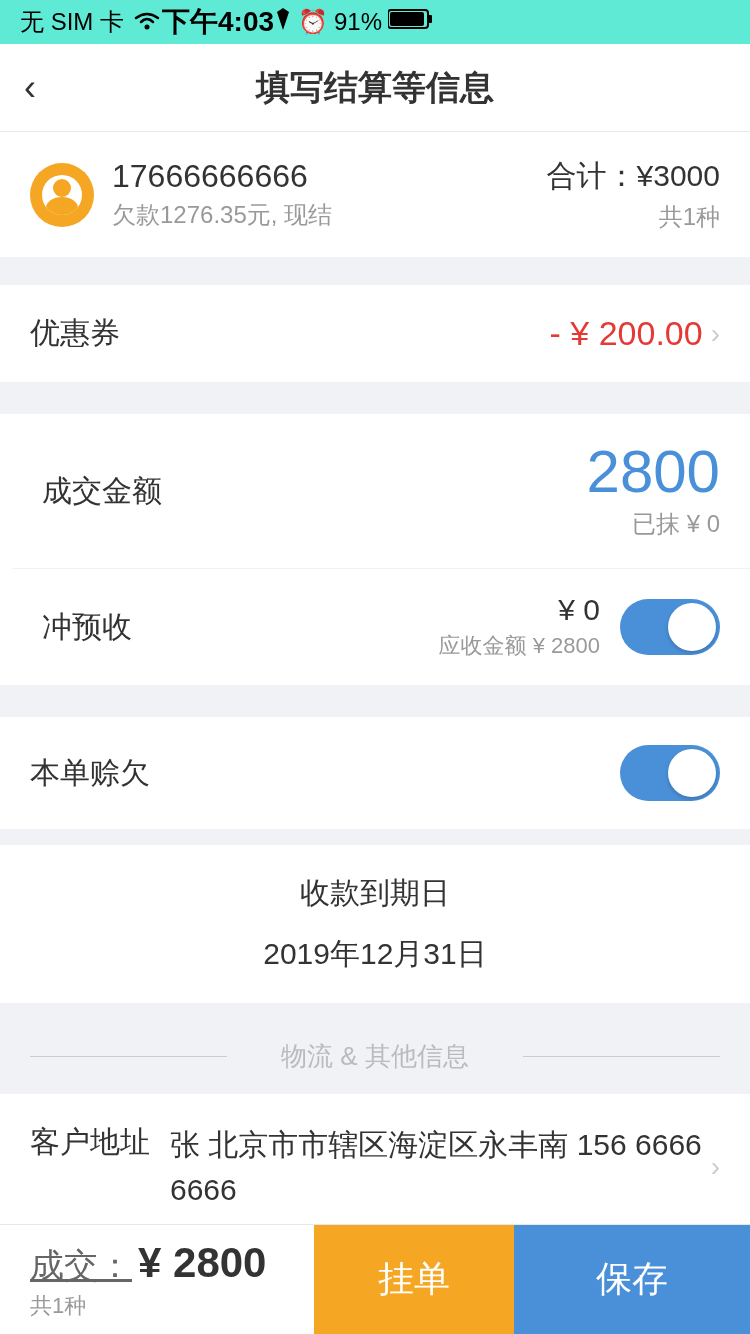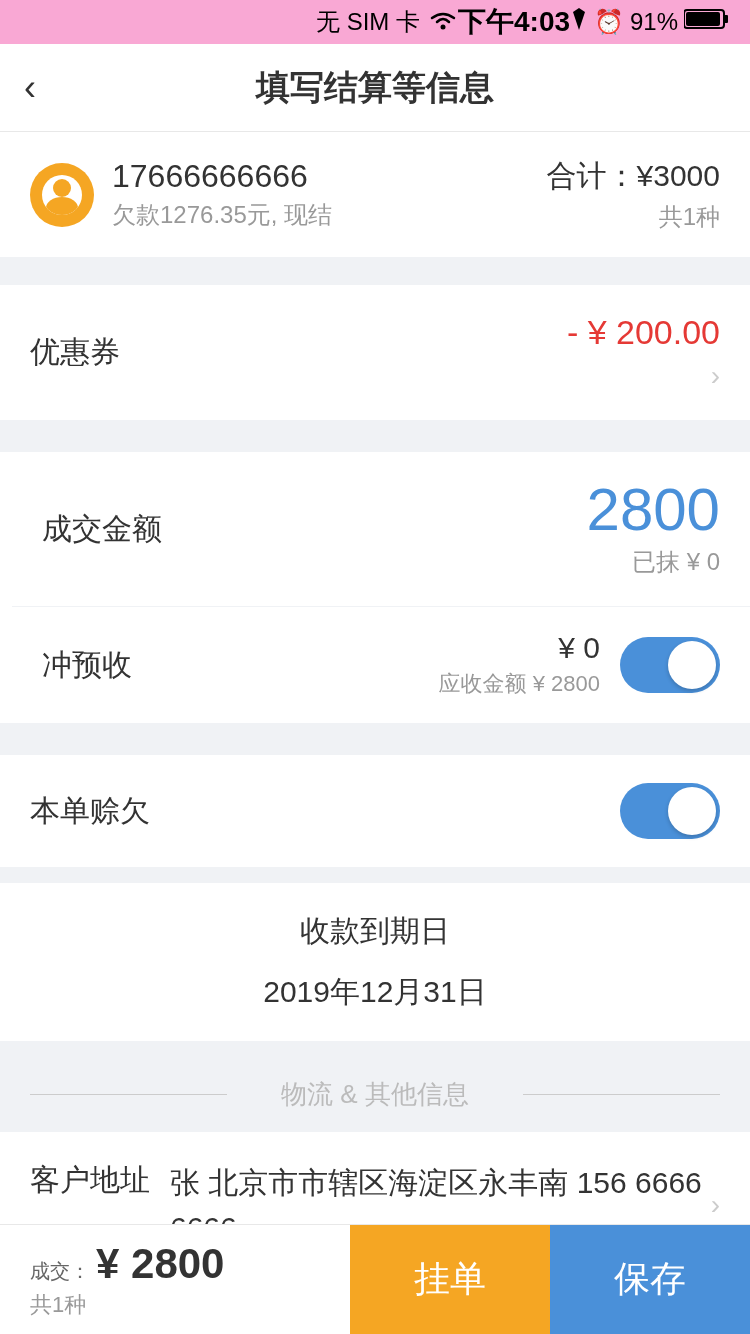--- a/index.html
+++ b/index.html
@@ -9,24 +9,24 @@
       min-height: 1334px;
       font-family: -apple-system, "PingFang SC", "Helvetica Neue", Arial, sans-serif;
       background: #f0f2f5;
       font-size: 28px;
       color: #333;
     }
 
     
     .status-bar {
       height: 44px;
-      background: #f9a8d4;
-      display: flex;
-      align-items: center;
-      justify-content: flex-end;
+      background: #5eead4;
+      display: flex;
+      align-items: center;
+      justify-content: flex-start;
       padding: 0 20px;
       font-size: 24px;
       color: #000;
     }
     .status-left { display: flex; align-items: center; gap: 8px; }
     .status-center { font-weight: 600; font-size: 28px; }
     .status-right { display: flex; align-items: center; gap: 6px; }
 
     
     .nav-bar {
@@ -135,21 +135,21 @@
     }
 
     
     .coupon-row {
       display: flex;
       align-items: center;
       justify-content: space-between;
       padding: 28px 30px;
       background: #fff;
     }
-    .coupon-right { display: flex; align-items: flex-end; gap: 8px; flex-direction: column; }
+    .coupon-right { display: flex; align-items: center; gap: 8px; }
     .coupon-amount { font-size: 34px; color: #e53935; font-weight: 500; }
     .coupon-desc { font-size: 22px; color: #999; text-align: right; margin-top: 4px; }
 
     
     .deal-section {
       background: #fff;
       margin-bottom: 16px;
       padding-left: 12px;
     }
     .deal-row {
@@ -279,37 +279,37 @@
       background: #fff;
       display: flex;
       align-items: center;
       border-top: 1px solid #e8e8e8;
     }
     .bottom-summary {
       flex: 1;
       padding: 0 30px;
     }
     .bottom-deal { font-size: 28px; color: #333; display: flex; align-items: baseline; gap: 6px; }
-    .bottom-deal-label { font-size: 20px; color: #666; }
+    .bottom-deal-label { font-size: 34px; color: #666; text-decoration: underline; }
     .bottom-deal-amount { font-size: 42px; font-weight: 600; color: #333; }
     .bottom-count { font-size: 22px; color: #999; margin-top: 2px; }
     .btn-hangsingle {
       width: 200px;
       height: 110px;
       background: #f5a623;
       display: flex;
       align-items: center;
       justify-content: center;
       font-size: 36px;
       color: #fff;
       cursor: pointer;
       font-weight: 500;
     }
     .btn-save {
-      width: 200px;
+      width: 236px;
       height: 110px;
       background: #4a90d9;
       display: flex;
       align-items: center;
       justify-content: center;
       font-size: 36px;
       color: #fff;
       cursor: pointer;
       font-weight: 500;
     }

